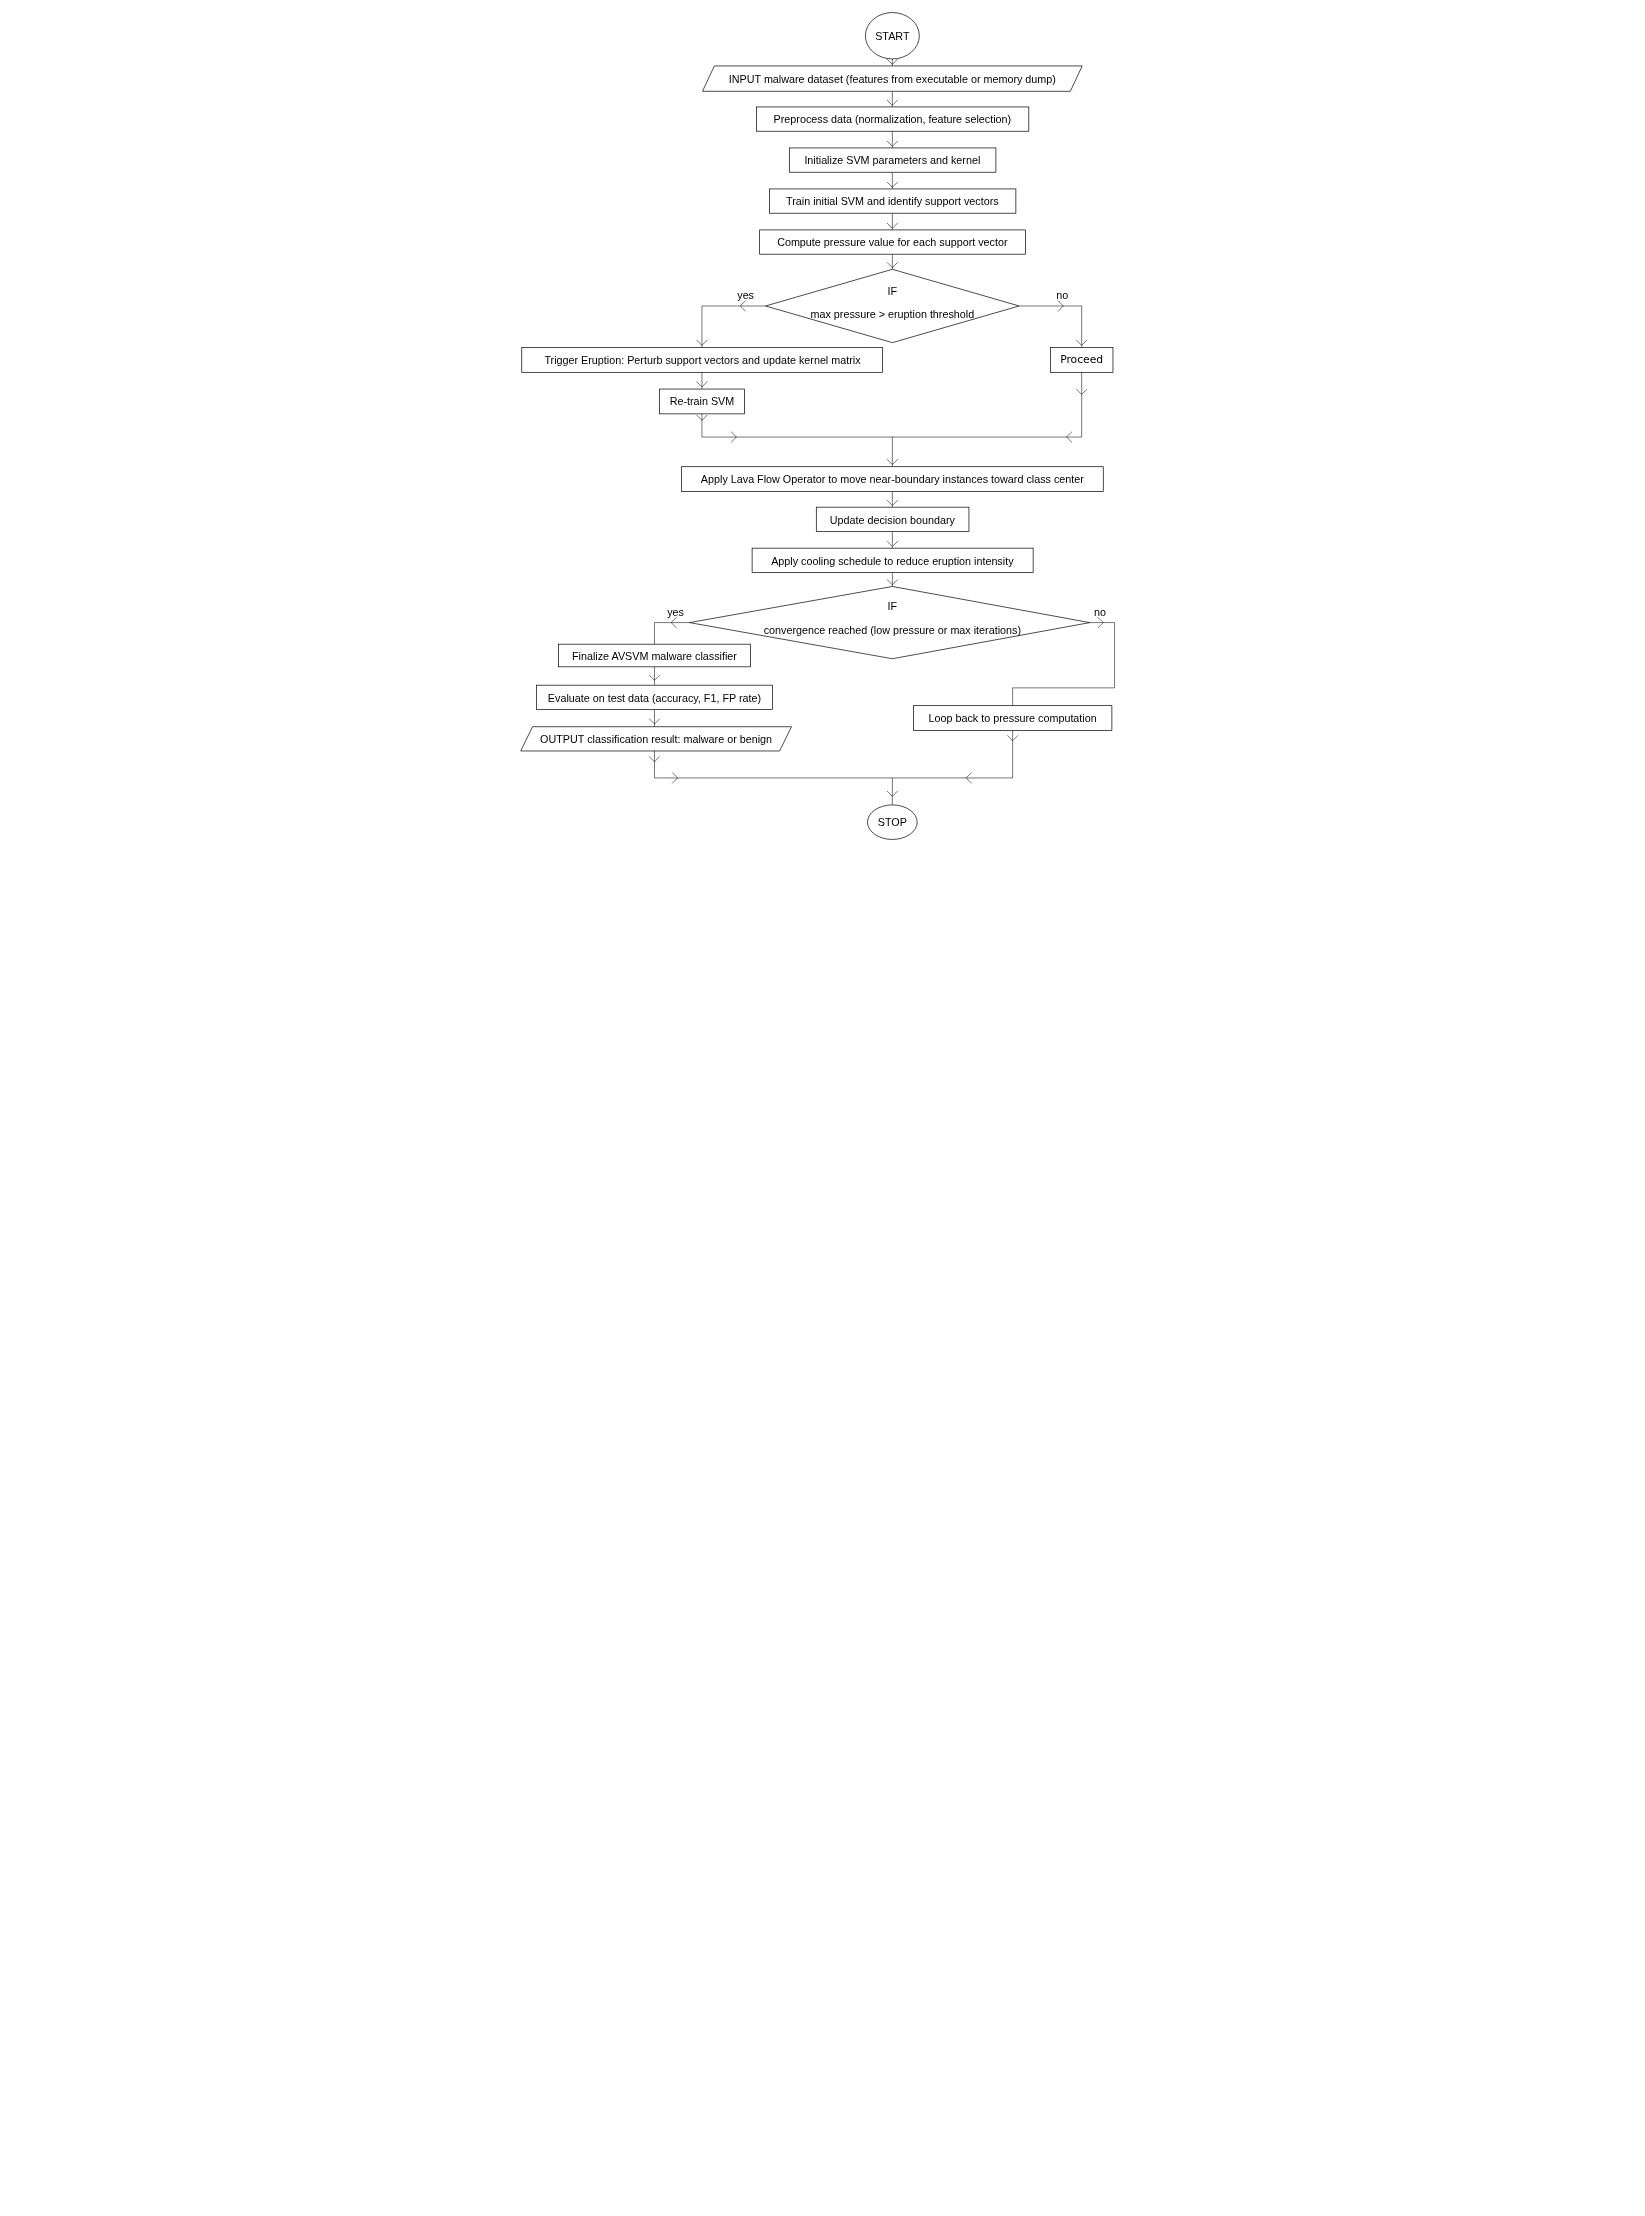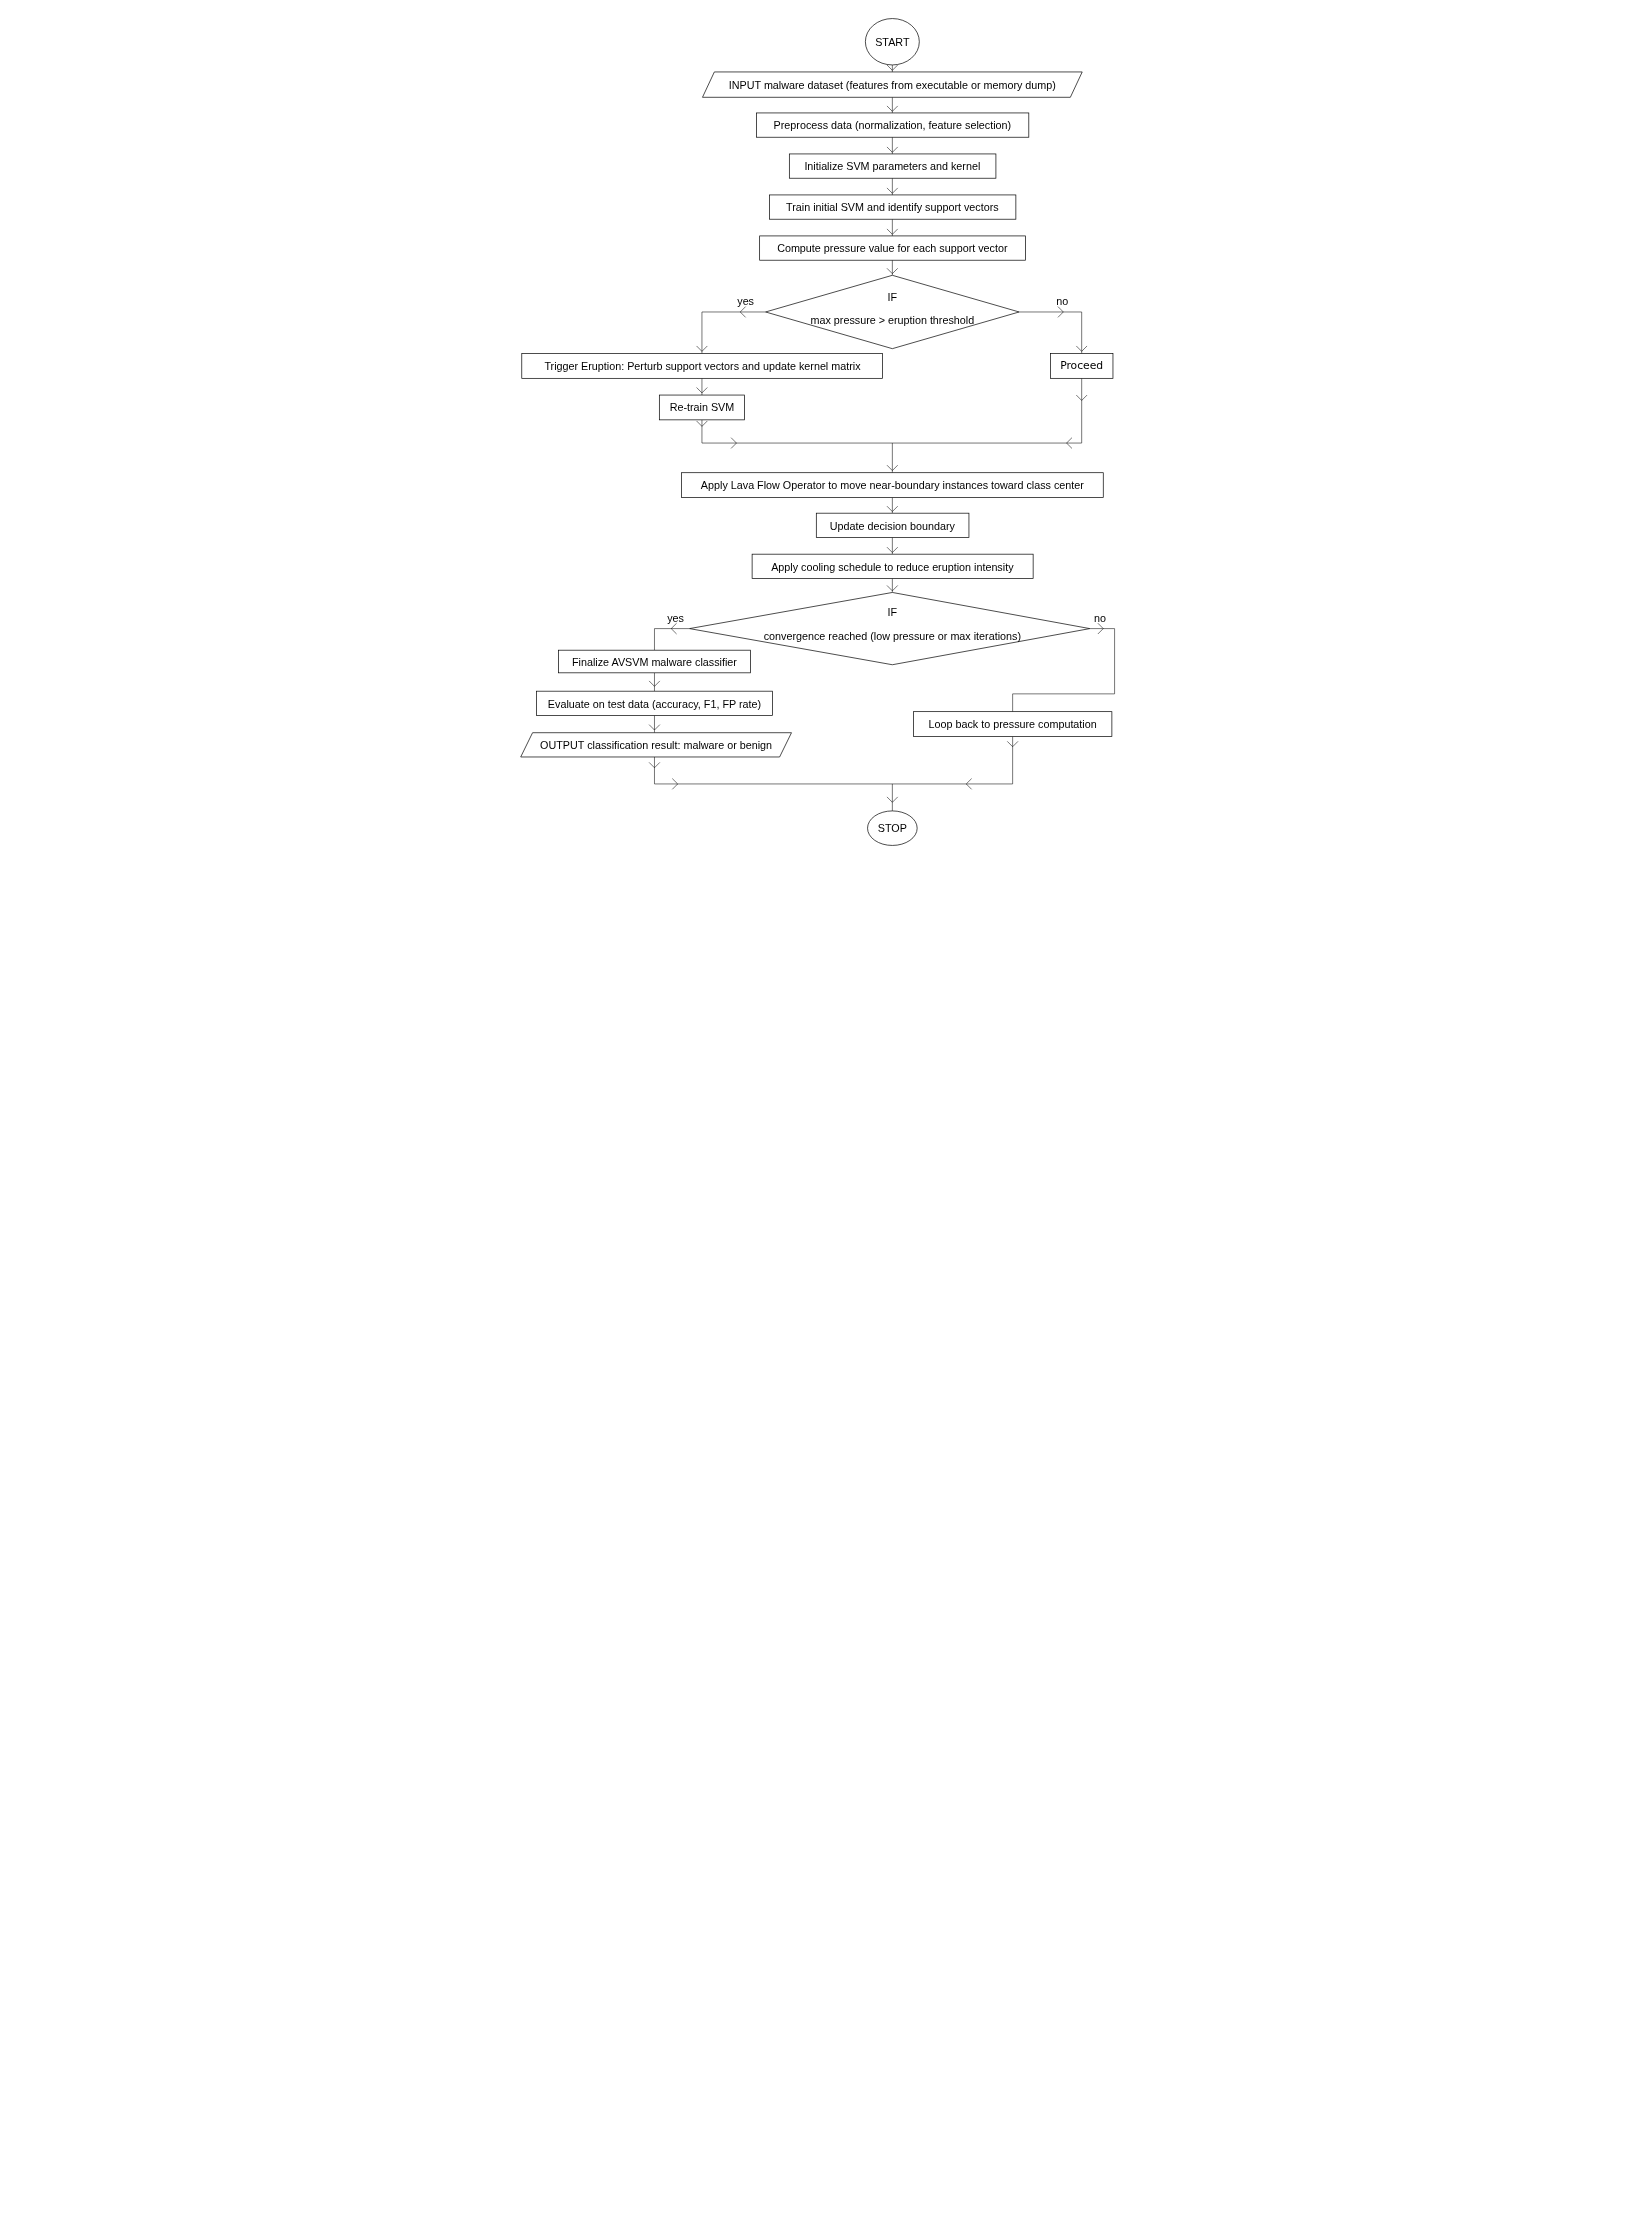--- a/index.html
+++ b/index.html
@@ -1,16 +1,16 @@
 <!DOCTYPE html>
 <html style="font-size:7.1px"><head>
 <meta charset="utf-8">
 <style>
   html,body{margin:0;padding:0;background:#ffffff;}
-  .page{width:100%;max-width:623px;margin:11px auto;background:#b91c1c;}
+  .page{width:100%;max-width:623px;margin:5px auto;background:#b91c1c;}
   svg{display:block;width:100%;height:auto;background:#ffffff;}
   .shape{fill:#ffffff;stroke:#000000;stroke-width:1.3;}
   .edge{stroke:#000000;stroke-width:1;fill:none;}
   .chev{stroke:#000000;stroke-width:1;fill:none;stroke-linecap:butt;}
   text{font-family:"Liberation Sans",sans-serif;font-size:20px;fill:#000000;text-anchor:middle;}
   .alt{font-family:"DejaVu Sans",sans-serif;}
   .branch-label{font-size:20px;}
 </style>
 </head>
 <body>

